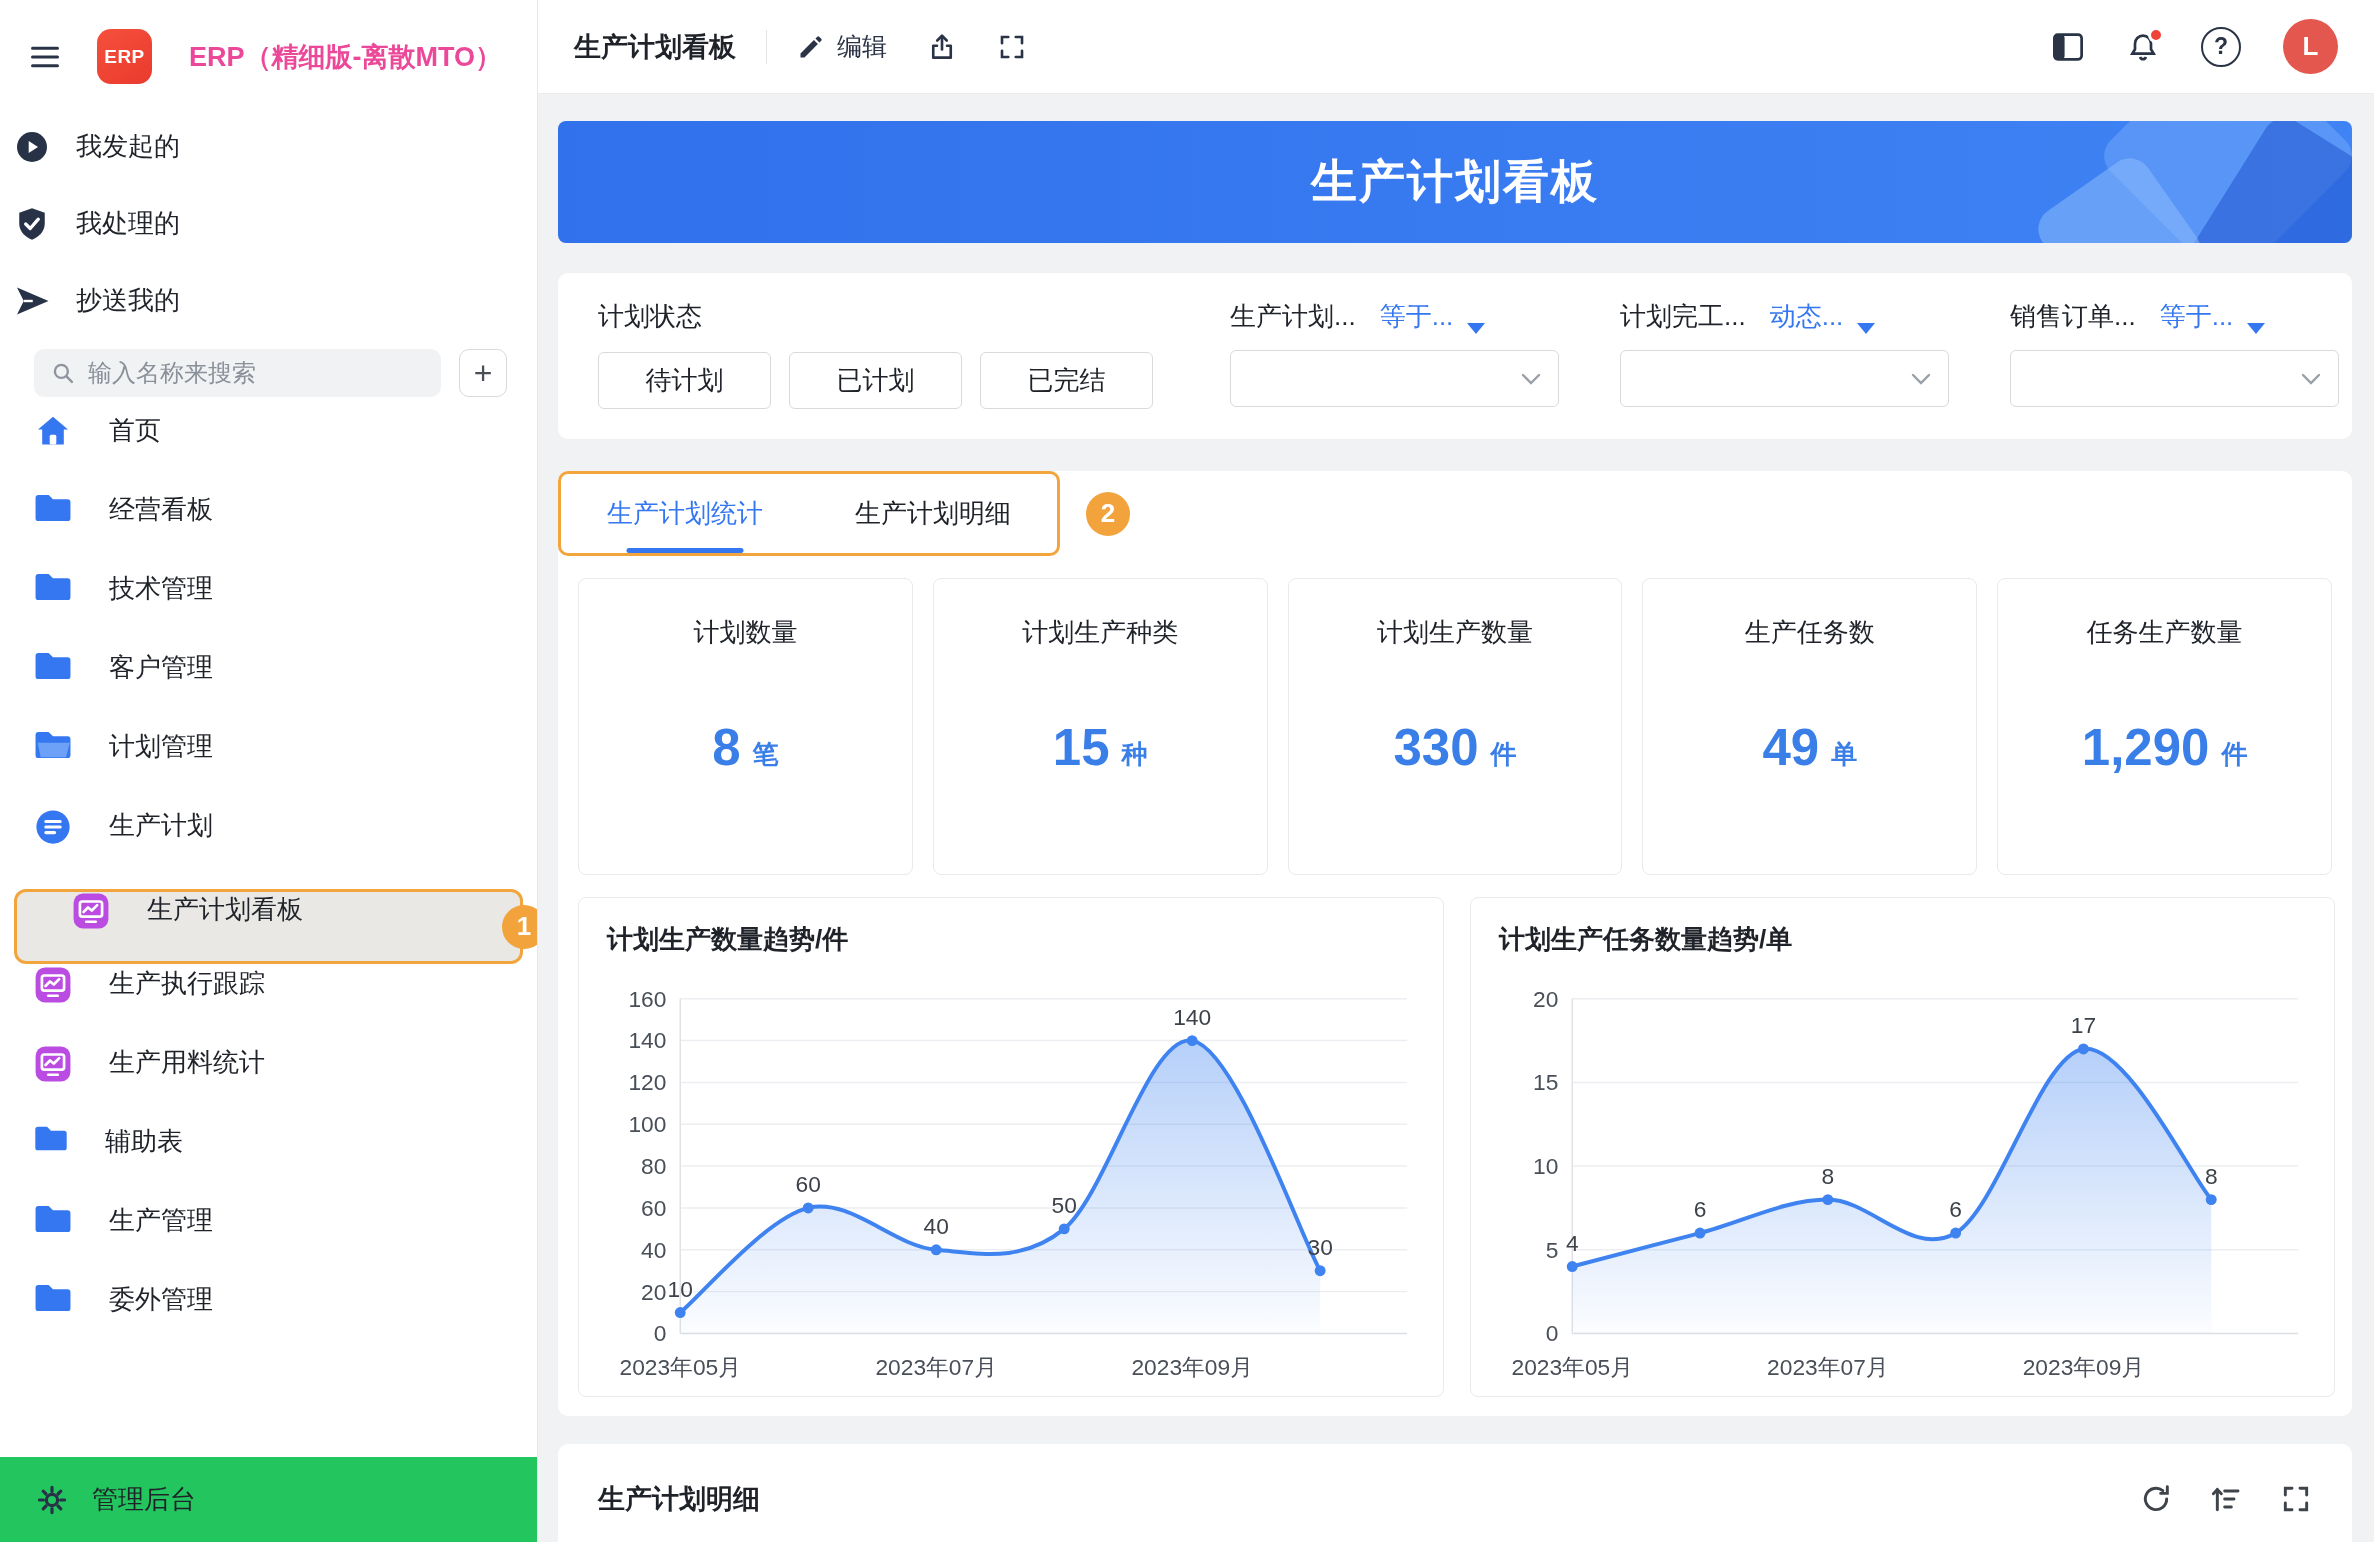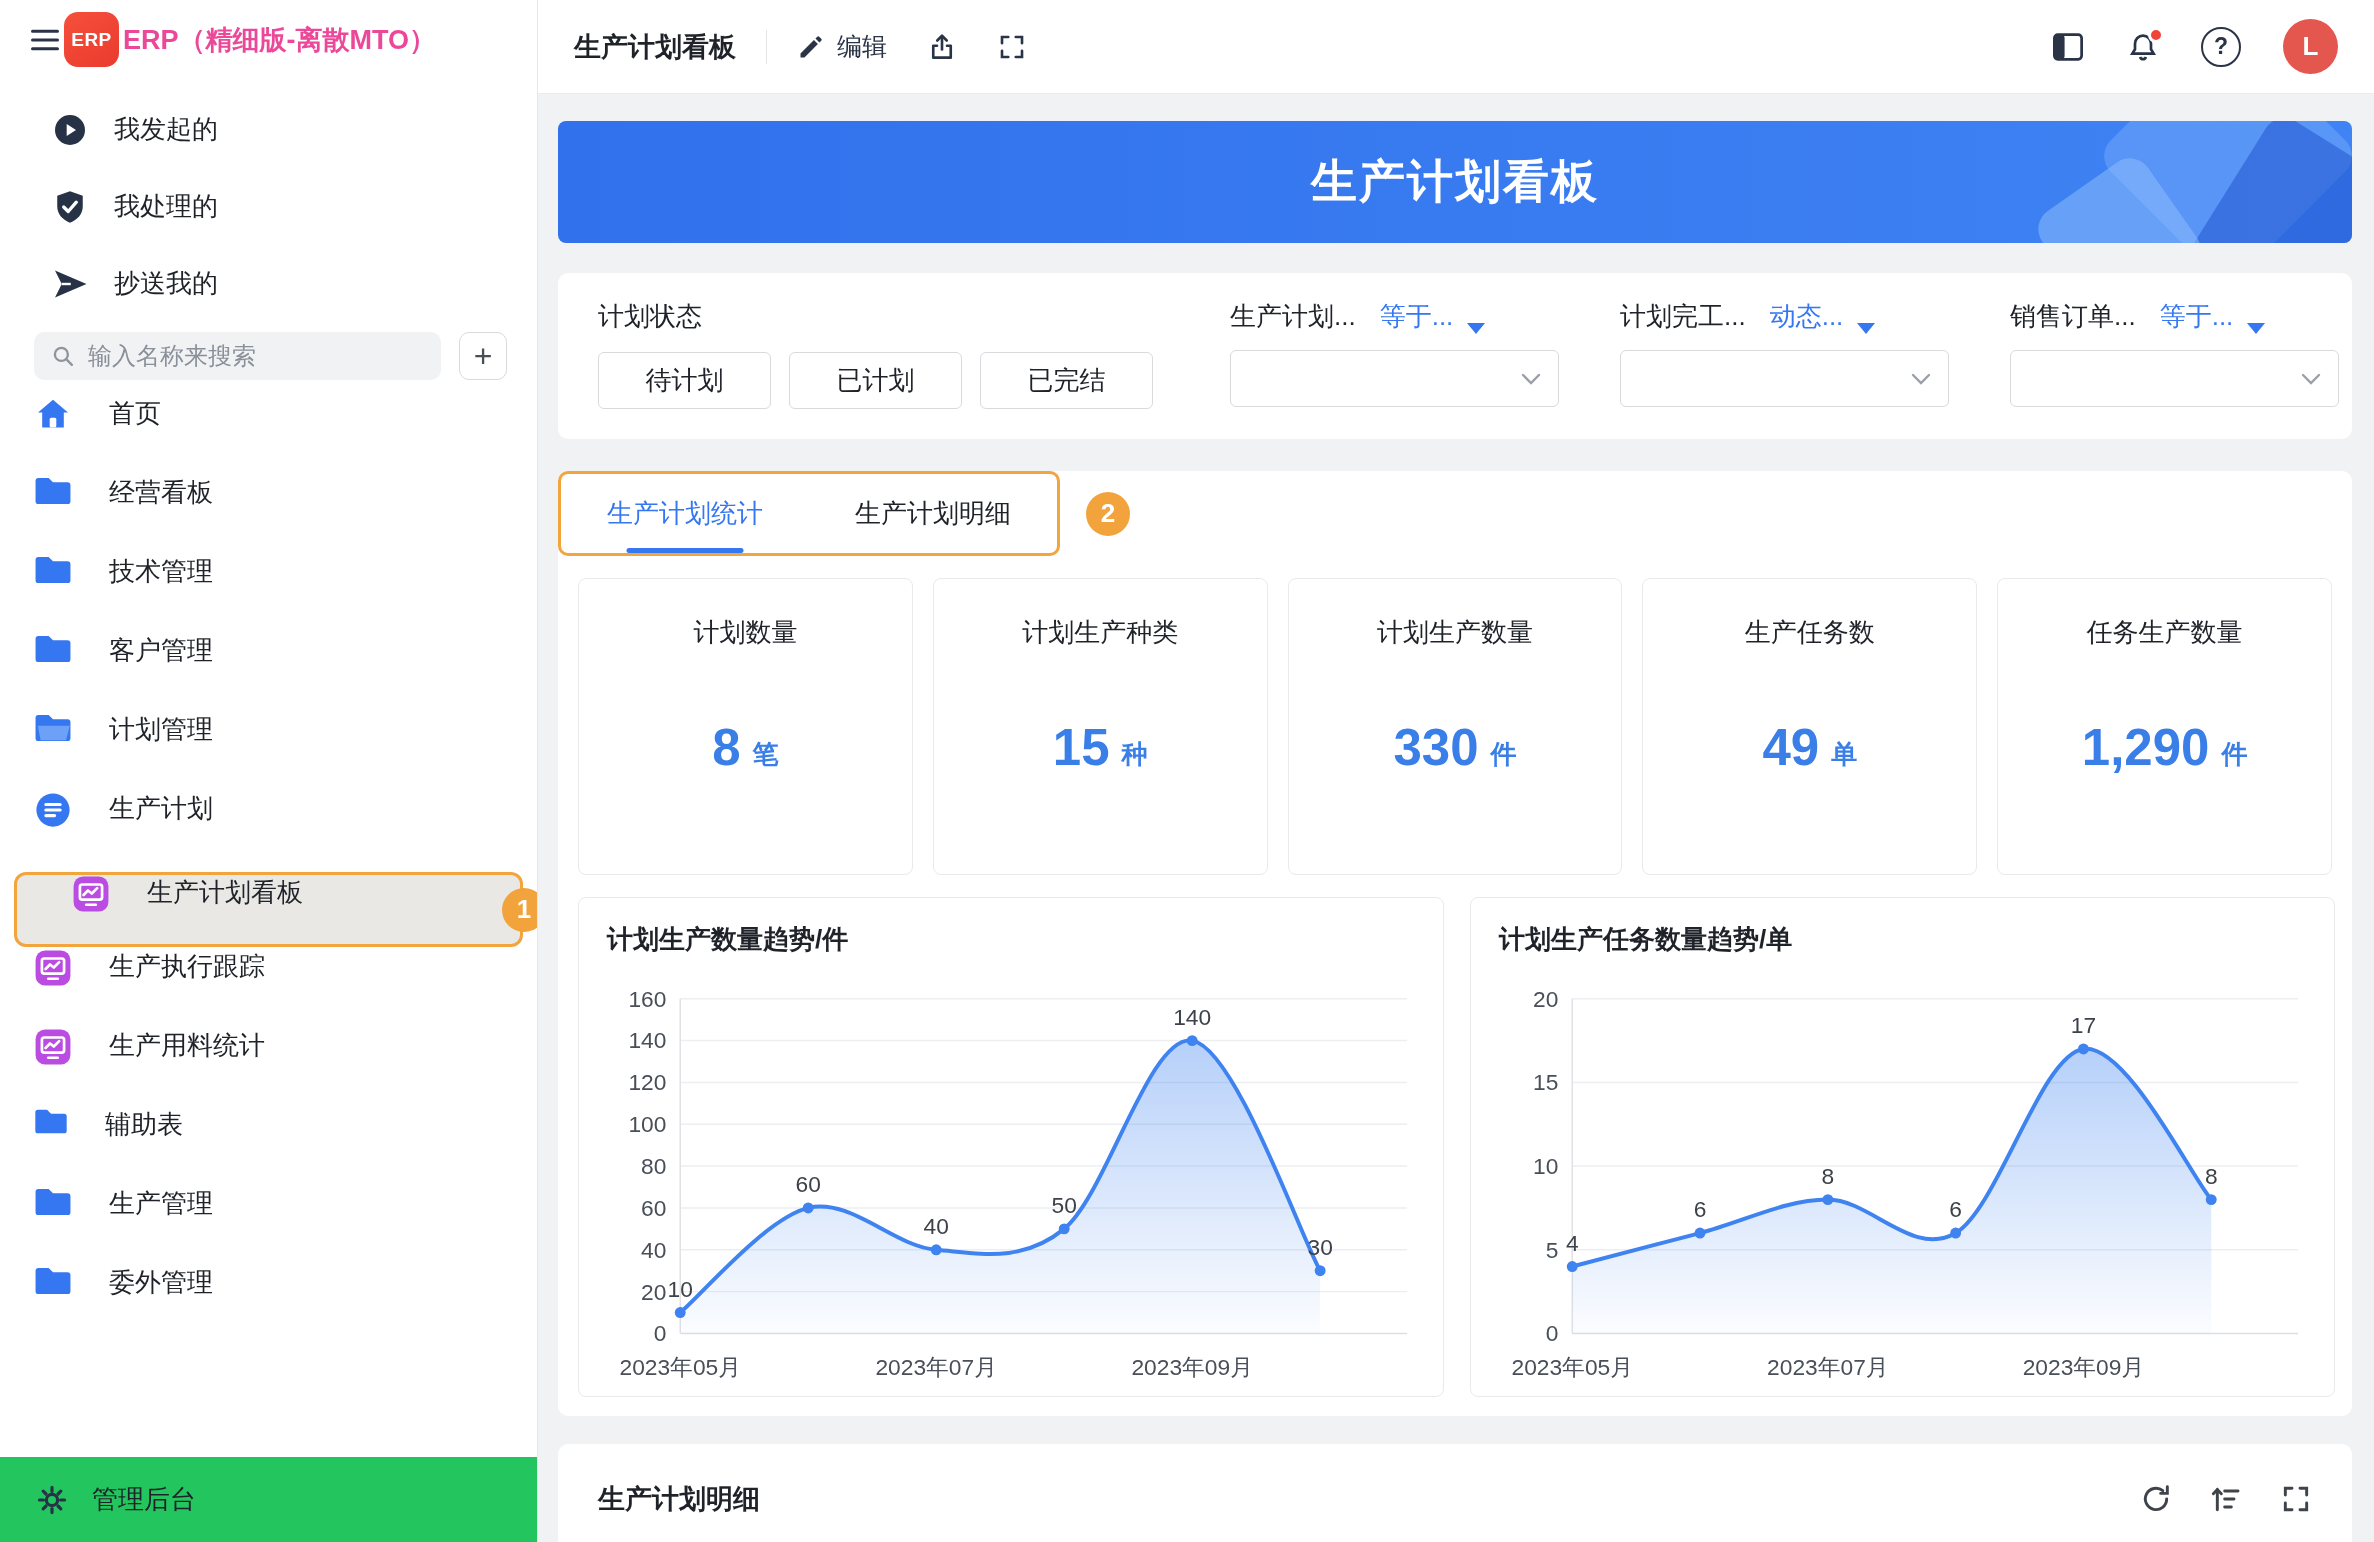--- a/index.html
+++ b/index.html
@@ -2,26 +2,26 @@
 <html><head>
 <meta charset="utf-8">
 <style>
   * { margin:0; padding:0; box-sizing:border-box; }
   html,body { width:2374px; height:1542px; overflow:hidden; }
   body { font-family:"Liberation Sans","DejaVu Sans",sans-serif; color:#1f2329; background:#f1f2f4; display:flex; }
   .icon svg { display:block; }
 
   
   .sidebar { width:538px; height:100%; background:#fff; border-right:1px solid #e6e7e9; display:flex; flex-direction:column; flex-shrink:0; position:relative; z-index:3; }
-  .side-header { display:flex; align-items:center; gap:4px; padding:12px 28px 16px 30px; }
+  .side-header { display:flex; align-items:center; gap:37px; padding:29px 28px 16px 30px; }
   .hamburger { cursor:pointer; }
   .logo { width:55px; height:55px; border-radius:14px; background:linear-gradient(145deg,#f5503c,#ea3a2e); color:#fff; font-weight:700; font-size:19px; display:flex; align-items:center; justify-content:center; letter-spacing:0.5px; }
   .app-title { font-size:27px; font-weight:700; color:#ec4899; }
   .quick { padding-top:8px; }
-  .quick-item { height:77px; display:flex; align-items:center; gap:26px; padding:0 52px; font-size:26px; cursor:pointer; }
+  .quick-item { height:77px; display:flex; align-items:center; gap:26px; padding:0 14px; font-size:26px; cursor:pointer; }
   .search-row { display:flex; align-items:center; gap:18px; padding:10px 30px 16px 34px; }
   .search-box { flex:1; height:48px; background:#f1f2f4; border-radius:10px; display:flex; align-items:center; gap:12px; padding:0 16px; }
   .search-box input { border:none; outline:none; background:transparent; font-size:24px; color:#1f2329; width:100%; font-family:inherit; }
   .search-box input::placeholder { color:#8a9099; }
   .add-btn { width:48px; height:48px; border:1px solid #d7d9dd; border-radius:10px; background:#fff; font-size:32px; line-height:1; color:#4a4f57; display:flex; align-items:center; justify-content:center; cursor:pointer; }
   .nav { flex:1; overflow:hidden; }
   .nav-item { height:79px; display:flex; align-items:flex-start; gap:37px; padding:0 34px; font-size:26px; cursor:pointer; position:relative; }
   .nav-item.child { }
   .nav-item.active { margin:2px 14px; height:75px; padding-left:55px; background:#e9e8e5; border:3px solid #f2a53d; border-radius:12px; }
   .step-badge { width:44px; height:44px; border-radius:50%; background:#f2a33c; color:#fff; font-size:26px; font-weight:700; display:flex; align-items:center; justify-content:center; flex-shrink:0; }

